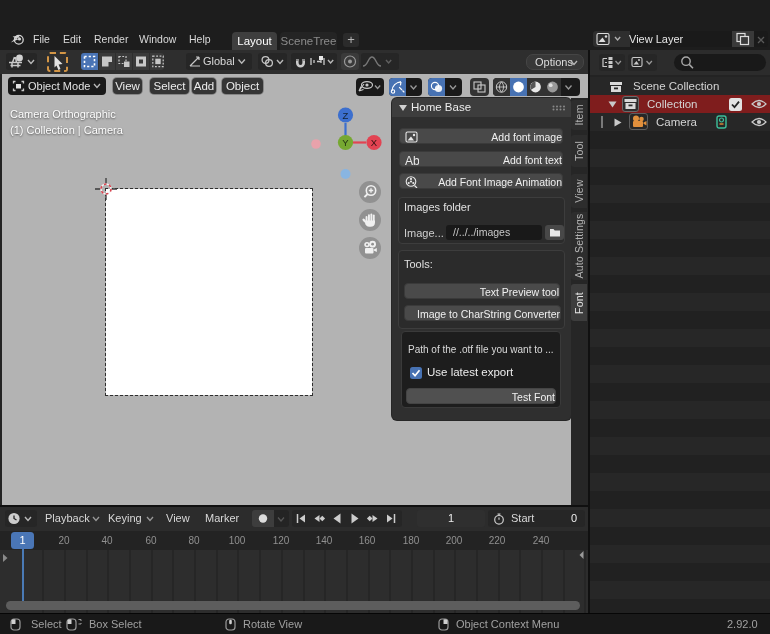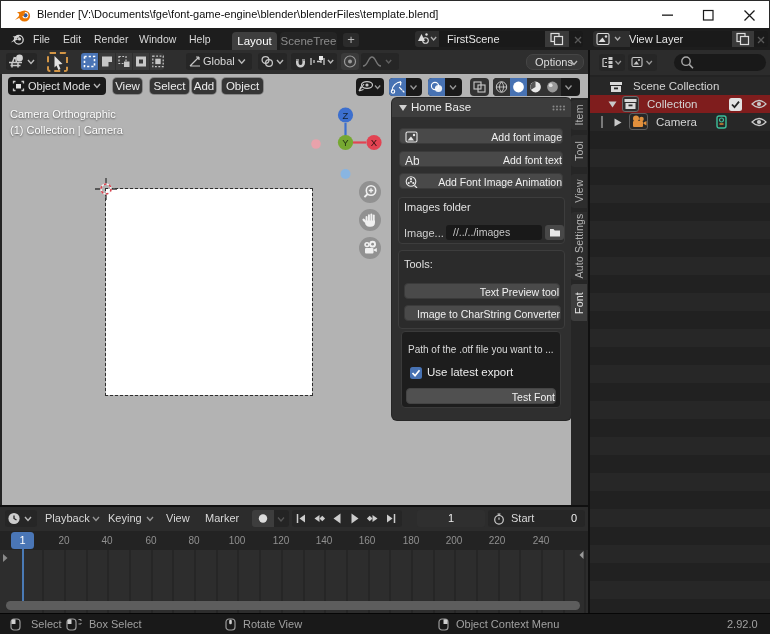--- a/index.html
+++ b/index.html
@@ -14,72 +14,37 @@
 .tab{position:absolute;left:0;width:16px;background:#2d2d2d;border-radius:3px 0 0 3px;color:#b4b4b4}
 .tab span{position:absolute;left:50%;top:50%;transform:translate(-50%,-50%) rotate(-90deg);white-space:nowrap;font-size:10.5px;letter-spacing:.2px}
 .rlab{position:absolute;top:4px;font-size:10px;color:#909090;transform:translateX(-50%)}
 .st{position:absolute;top:0;height:20px;line-height:20px;font-size:11px;color:#a0a0a0}
 .orow{position:absolute;left:0;width:180px;height:18px}
 .otext{position:absolute;top:2px;font-size:11.5px;color:#d4d4d4;line-height:14px}
 </style></head>
 <body>
 <div id="win">
 
-<div class="abs" style="left:0;top:0;width:770px;height:28px;background:#fff;border:1px solid #2a2a2a;border-bottom:none">
-  <svg class="abs" style="left:13px;top:6px" width="18" height="16" viewBox="0 0 18 16">
-    <circle cx="10.5" cy="9" r="5.6" fill="#ea7600"></circle>
-    <circle cx="11.3" cy="8.2" r="3.1" fill="#fff"></circle>
-    <circle cx="11.4" cy="8.3" r="2.1" fill="#2f5a9e"></circle>
-    <path d="M1 13 L8 6 L11 8 Z" fill="#ea7600"></path>
-    <path d="M3 5.2 L10 4.2 L11.5 6.5 L6 7.5 Z" fill="#ea7600"></path>
-  </svg>
-  <div class="abs" style="left:36px;top:0;height:27px;line-height:27px;font-size:11px;color:#0c0c0c">Blender [V:\Documents\fge\font-game-engine\blender\blenderFiles\template.blend]</div>
-  <svg class="abs" style="left:655px;top:0" width="110" height="27" viewBox="0 0 110 27">
-    <rect x="6" y="13.5" width="11" height="1.3" fill="#1a1a1a"></rect>
-    <rect x="47.5" y="9.5" width="9.5" height="9.5" fill="none" stroke="#1a1a1a" stroke-width="1.2"></rect>
-    <path d="M88.5 9.5 L98.5 19.5 M98.5 9.5 L88.5 19.5" stroke="#1a1a1a" stroke-width="1.3"></path>
-  </svg>
-</div>
 
 <div class="abs" style="left:0;top:28px;width:770px;height:22px;background:#1d1d1d">
   <svg class="abs" style="left:10px;top:4px" width="15" height="14" viewBox="0 0 15 14">
     <circle cx="8.8" cy="7.8" r="4.4" fill="none" stroke="#d4d4d4" stroke-width="1.3"></circle>
     <circle cx="9.5" cy="7" r="1.6" fill="#d4d4d4"></circle>
     <path d="M0.8 10.5 L6 5.8 L8.5 7.2 Z" fill="#d4d4d4"></path>
     <path d="M2.6 4.6 L8.6 3.7 L9.8 5.4 L5.2 6.2 Z" fill="#d4d4d4"></path>
   </svg>
   <div class="abs menu" style="left:33px">File</div>
   <div class="abs menu" style="left:63px">Edit</div>
   <div class="abs menu" style="left:94px">Render</div>
   <div class="abs menu" style="left:139px">Window</div>
   <div class="abs menu" style="left:189px">Help</div>
   <div class="abs" style="left:232px;top:4px;width:45px;height:18px;background:#3e3e3e;border-radius:4px 4px 0 0;color:#fff;font-size:11.5px;text-align:center;line-height:18px">Layout</div>
   <div class="abs" style="left:280px;top:4px;width:57px;height:18px;background:#242424;border-radius:4px 4px 0 0;color:#8b8b8b;font-size:11.5px;text-align:center;line-height:18px">SceneTree</div>
   <div class="abs" style="left:343px;top:5px;width:16px;height:14px;background:#2b2b2b;border-radius:3px;color:#b5b5b5;font-size:13px;text-align:center;line-height:14px">+</div>
 
-  <div class="abs" style="left:415px;top:3px;width:168px;height:16px;background:#1a1a1a;border-radius:3px">
-    <div class="abs" style="left:0;top:0;width:24px;height:16px;background:#2e2e2e;border-radius:3px 0 0 3px">
-      <svg width="24" height="16" viewBox="0 0 24 16">
-            <path d="M6.5 3 L10 10 H3 Z" fill="#dcdcdc"></path>
-            <circle cx="10.5" cy="9.5" r="2.8" fill="none" stroke="#dcdcdc" stroke-width="1.1"></circle>
-            <circle cx="11.5" cy="3.5" r="1.2" fill="#dcdcdc"></circle>
-            <path d="M16 6 l2.6 3 l2.6 -3" stroke="#b0b0b0" stroke-width="1.3" fill="none"></path>
-          </svg>
-    </div>
-    <div class="abs" style="left:32px;top:0;line-height:16px;font-size:11px;color:#e6e6e6">FirstScene</div>
-    <div class="abs" style="left:130px;top:0;width:24px;height:16px;background:#3a3a3a">
-      <svg width="24" height="16" viewBox="0 0 24 16">
-            <rect x="6" y="2.5" width="8" height="8" fill="none" stroke="#dcdcdc" stroke-width="1.2"></rect>
-            <rect x="9.5" y="5.5" width="8" height="8" fill="#3a3a3a" stroke="#dcdcdc" stroke-width="1.2"></rect>
-          </svg>
-    </div>
-    <svg class="abs" style="left:159px;top:4.5px" width="8" height="8" viewBox="0 0 8 8">
-          <path d="M1 1 L7 7 M7 1 L1 7" stroke="#595959" stroke-width="1.3"></path>
-        </svg>
-  </div>
 
   <div class="abs" style="left:593px;top:3px;width:175px;height:16px;background:#1a1a1a;border-radius:3px">
     <div class="abs" style="left:0;top:0;width:37px;height:16px;background:#2e2e2e;border-radius:3px 0 0 3px">
       <svg width="37" height="16" viewBox="0 0 37 16">
             <rect x="4" y="2.5" width="12" height="11" rx="1.5" fill="none" stroke="#dcdcdc" stroke-width="1.1"></rect>
             <path d="M5.5 11 L9.5 6.5 L12.5 11 Z" fill="#dcdcdc"></path>
             <circle cx="13" cy="5.5" r="1.2" fill="#dcdcdc"></circle>
             <path d="M22 6 l2.6 3 l2.6 -3" stroke="#b0b0b0" stroke-width="1.3" fill="none"></path>
           </svg>
     </div>

